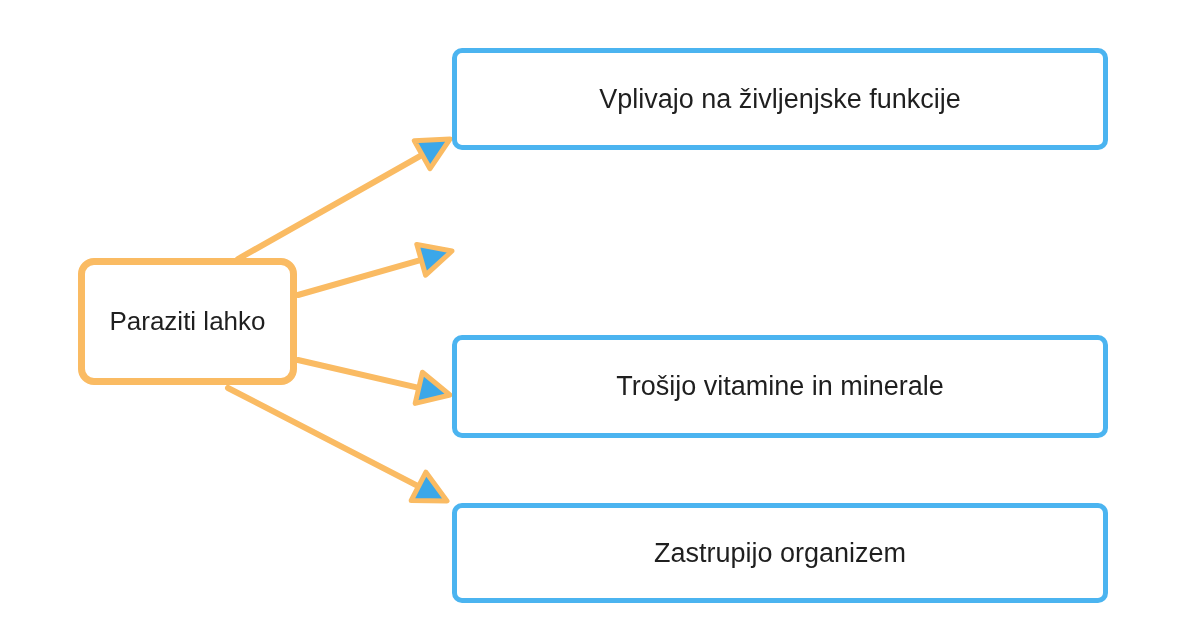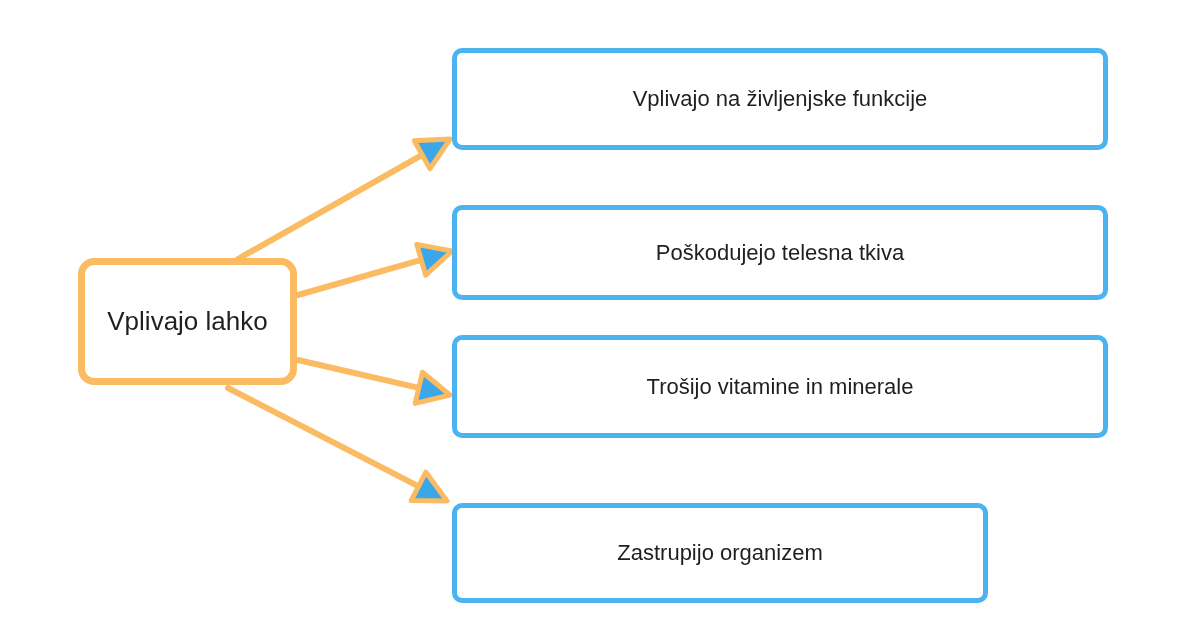--- a/index.html
+++ b/index.html
@@ -41,52 +41,49 @@
     color:var(--text);
   }
   .node.root{
     border:7px solid var(--orange);
     border-radius:16px;
     font-size:26px;
   }
   .node.child{
     border:5px solid var(--blue);
     border-radius:10px;
-    font-size:22px;
+    font-size:27px;
   }
 </style>
 </head>
 <body>
 
 <div class="canvas">
 
   <svg id="edges" class="edge-layer" viewBox="0 0 1200 628">
       <line x1="238" y1="259" x2="422.2" y2="154.8" class="edge-line"></line>
       <polygon points="450,139 430.0,168.7 414.3,140.8" class="edge-head"></polygon>
       <line x1="298" y1="295" x2="421.2" y2="259.8" class="edge-line"></line>
       <polygon points="452,251 425.6,275.2 416.8,244.4" class="edge-head"></polygon>
       <line x1="298" y1="360" x2="418.8" y2="387.8" class="edge-line"></line>
       <polygon points="450,395 415.2,403.4 422.4,372.2" class="edge-head"></polygon>
       <line x1="228" y1="388" x2="418.6" y2="486.3" class="edge-line"></line>
       <polygon points="447,501 411.2,500.5 425.9,472.1" class="edge-head"></polygon>
     </svg>
 
   <div class="node root" style="left: 78px; top: 258px; width: 219px; height: 127px;">
-    <span>Vplivajo lahko</span>
+    <span>Paraziti lahko</span>
   </div>
 
   <div class="node child" style="left: 452px; top: 48px; width: 656px; height: 102px;">
     <span>Vplivajo na življenjske funkcije</span>
   </div>
 
-  <div class="node child" style="left: 452px; top: 205px; width: 656px; height: 95px;">
-    <span>Poškodujejo telesna tkiva</span>
-  </div>
 
   <div class="node child" style="left: 452px; top: 335px; width: 656px; height: 103px;">
     <span>Trošijo vitamine in minerale</span>
   </div>
 
-  <div class="node child" style="left: 452px; top: 503px; width: 536px; height: 100px;">
+  <div class="node child" style="left: 452px; top: 503px; width: 656px; height: 100px;">
     <span>Zastrupijo organizem</span>
   </div>
 
 </div>
 
 </body></html>

